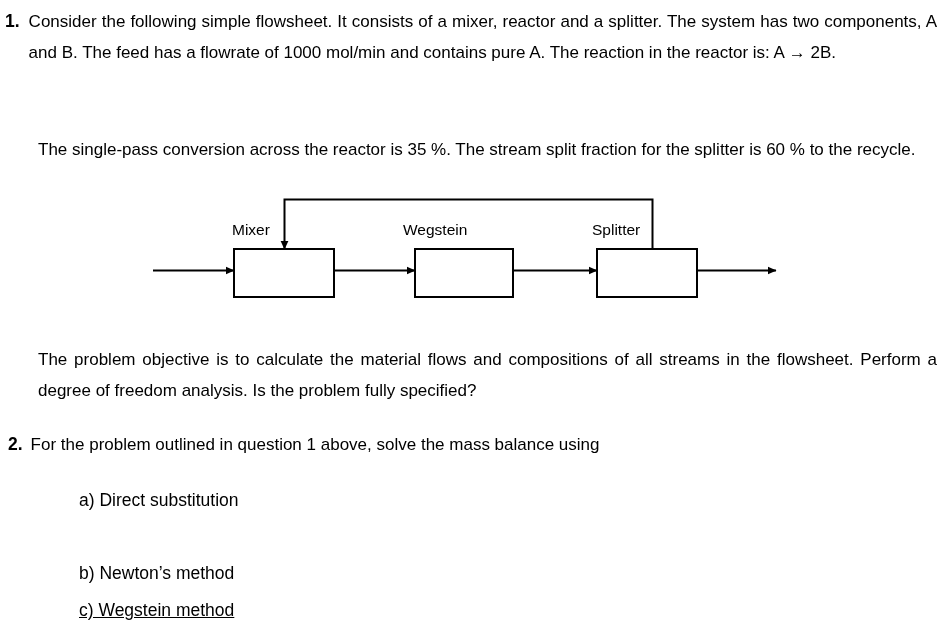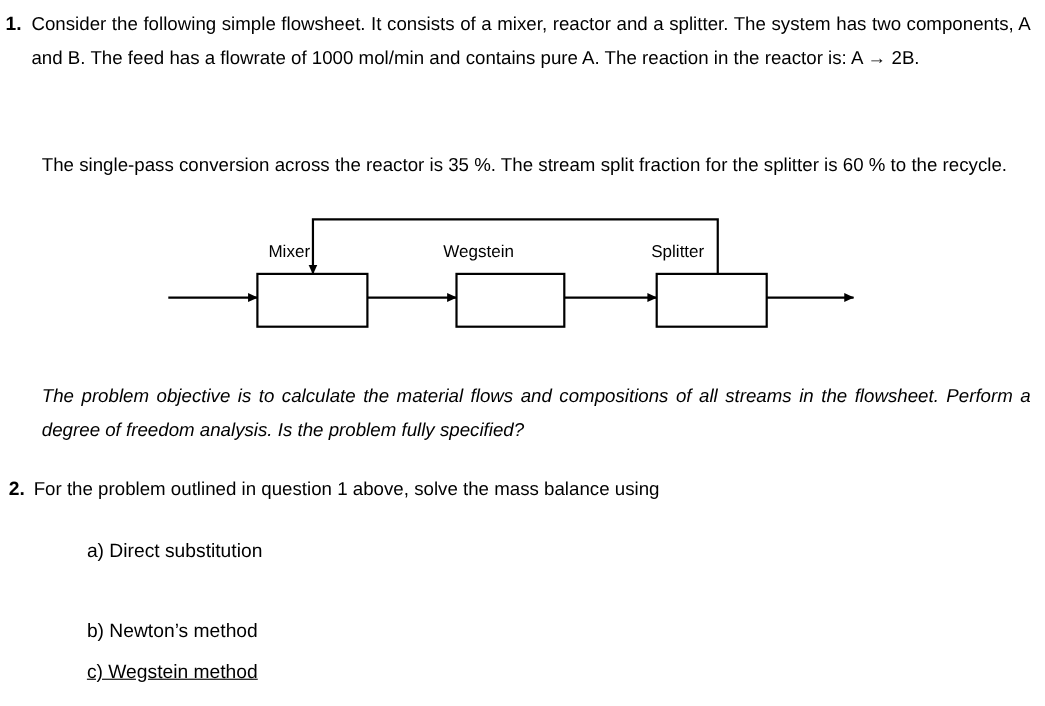--- a/index.html
+++ b/index.html
@@ -108,26 +108,26 @@
       <path d="M652.5,249 L652.5,199.5 L284.5,199.5 L284.5,249" fill="none" stroke="#000000" stroke-width="2" marker-end="url(#arrowhead)"></path>
     </g>
 
     <g>
       <rect x="234" y="249" width="100" height="48" fill="#ffffff" stroke="#000000" stroke-width="2"></rect>
       <rect x="415" y="249" width="98" height="48" fill="#ffffff" stroke="#000000" stroke-width="2"></rect>
       <rect x="597" y="249" width="100" height="48" fill="#ffffff" stroke="#000000" stroke-width="2"></rect>
     </g>
   </svg>
 
-  <div class="unit-label" style="left:244px; top:221px;text-align:right;">Mixer</div>
+  <div class="unit-label" style="left:232px; top:221px;text-align:right;">Mixer</div>
   <div class="unit-label" style="left:403px; top:221px;">Wegstein</div>
   <div class="unit-label" style="left:592px; top:221px;">Splitter</div>
 
   <div class="question" style="left:38px; top:344px; width:899px;">
-    <span class="q-body para-justify" style="width:899px;font-style:italic;">The problem objective is to calculate the material flows and compositions of all streams in the flowsheet. Perform a degree of freedom analysis. Is the problem fully specified?</span>
+    <span class="q-body para-justify" style="width:899px;">The problem objective is to calculate the material flows and compositions of all streams in the flowsheet. Perform a degree of freedom analysis. Is the problem fully specified?</span>
   </div>
 
   <div class="question" style="left:8px; top:429px; width:929px;">
     <span class="q-number">2.</span>
     <span class="q-body para" style="margin-left:8px;">For the problem outlined in question 1 above, solve the mass balance using</span>
   </div>
 
   <div class="sub-item" style="left:79px; top:485px;">a) Direct substitution</div>
   <div class="sub-item" style="left:79px; top:558px;">b) Newton’s method</div>
   <div class="sub-item" style="left:79px; top:595px;text-decoration:underline;">c) Wegstein method</div>

